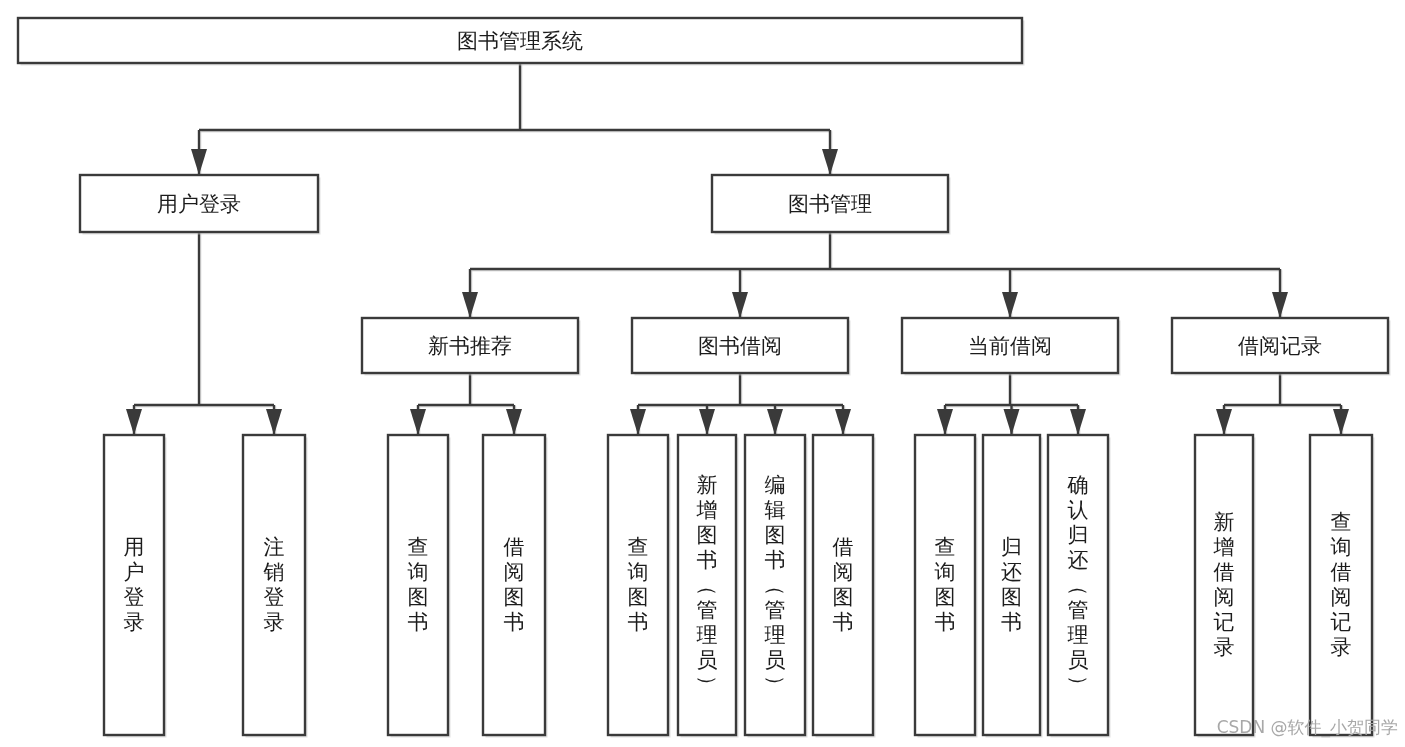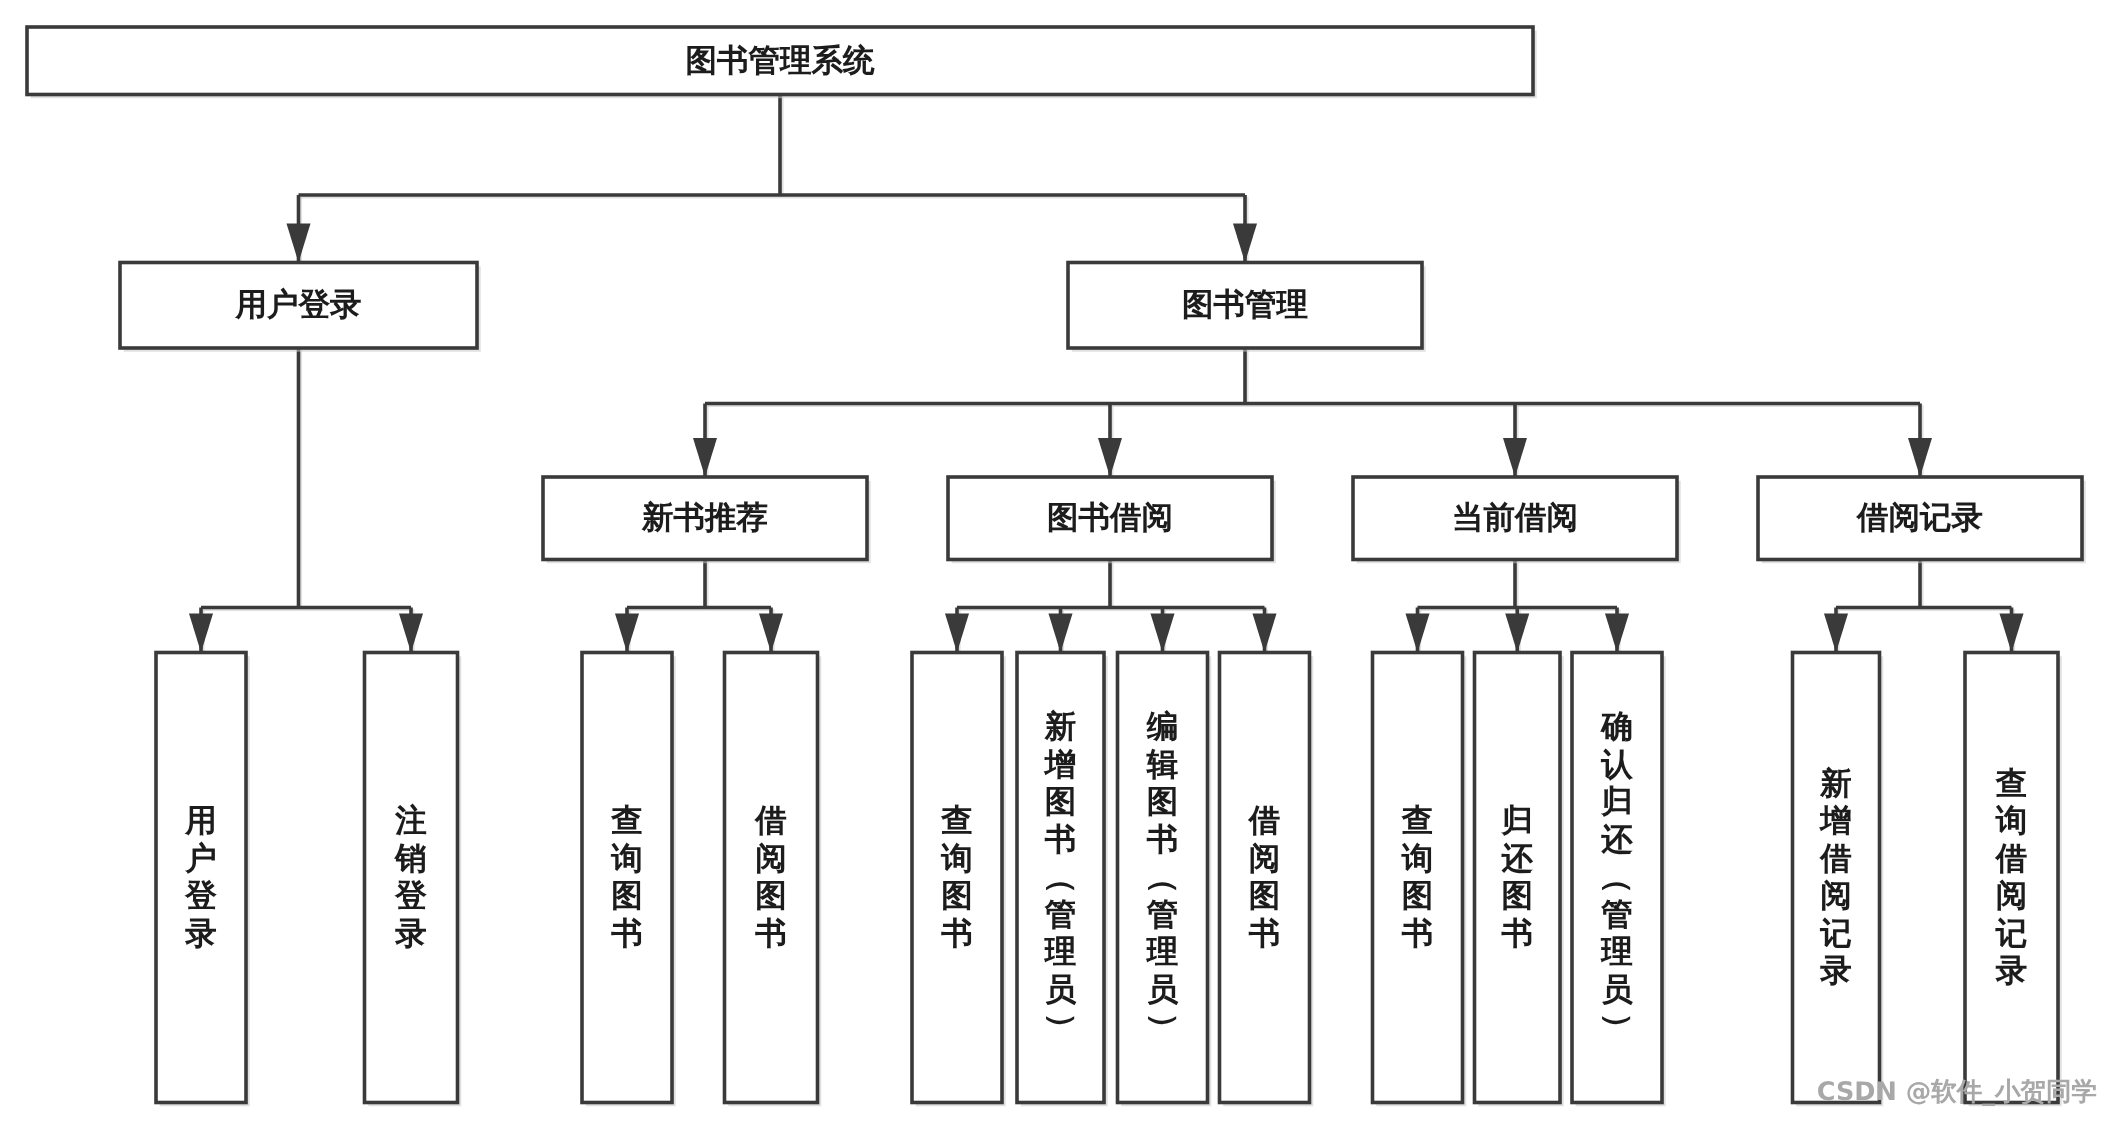--- a/index.html
+++ b/index.html
@@ -11,21 +11,20 @@
     width: 1405px;
     height: 747px;
     font-family: "DejaVu Sans", "Liberation Sans", sans-serif;
     overflow: hidden;
   }
   #diagram-root {
     position: relative;
     width: 1162px;
     height: 747px;
     background: #ffffff;
-    font-weight: bold;
   }
   svg#tree-canvas {
     position: absolute;
     left: 0;
     top: 0;
     width: 1405px;
     height: 747px;
     display: block;
   }
   .node-box {

